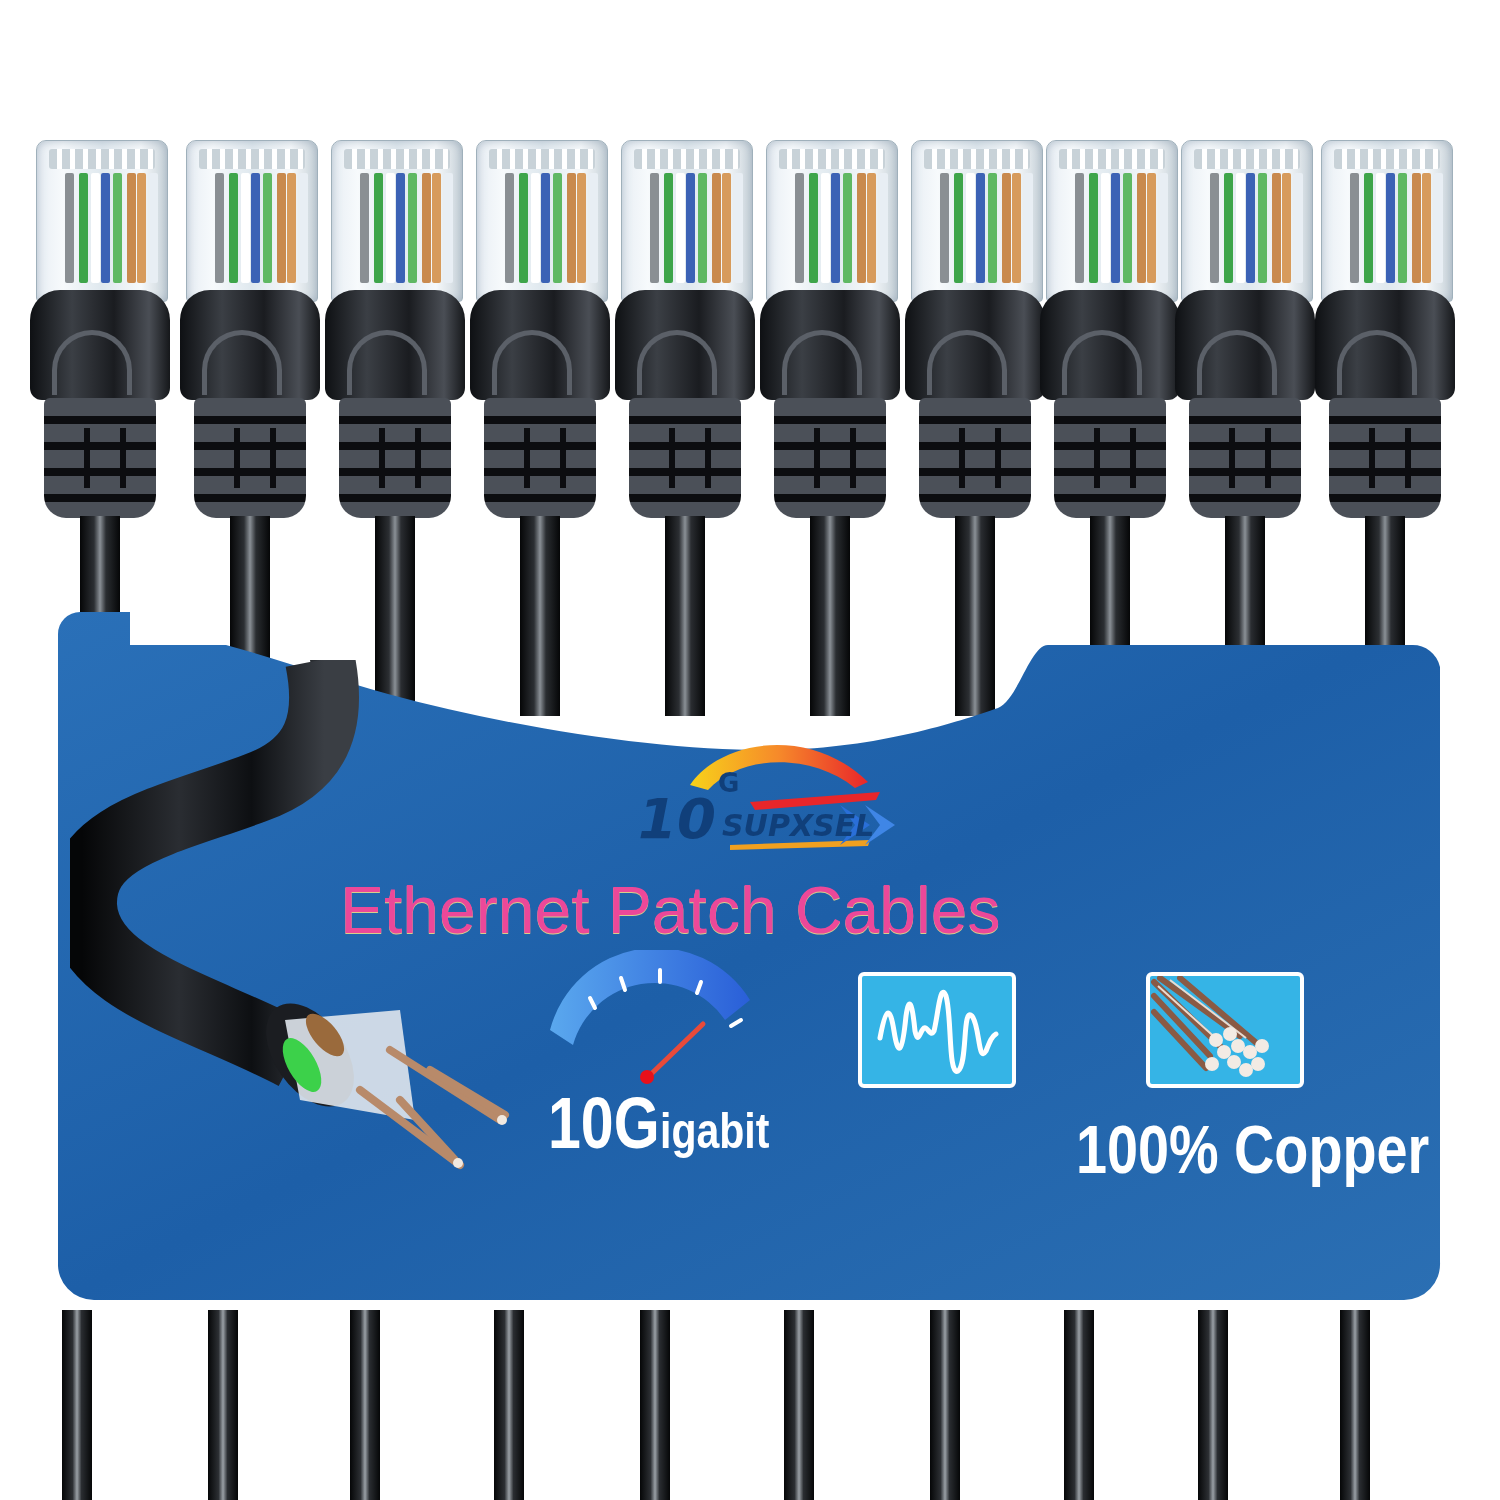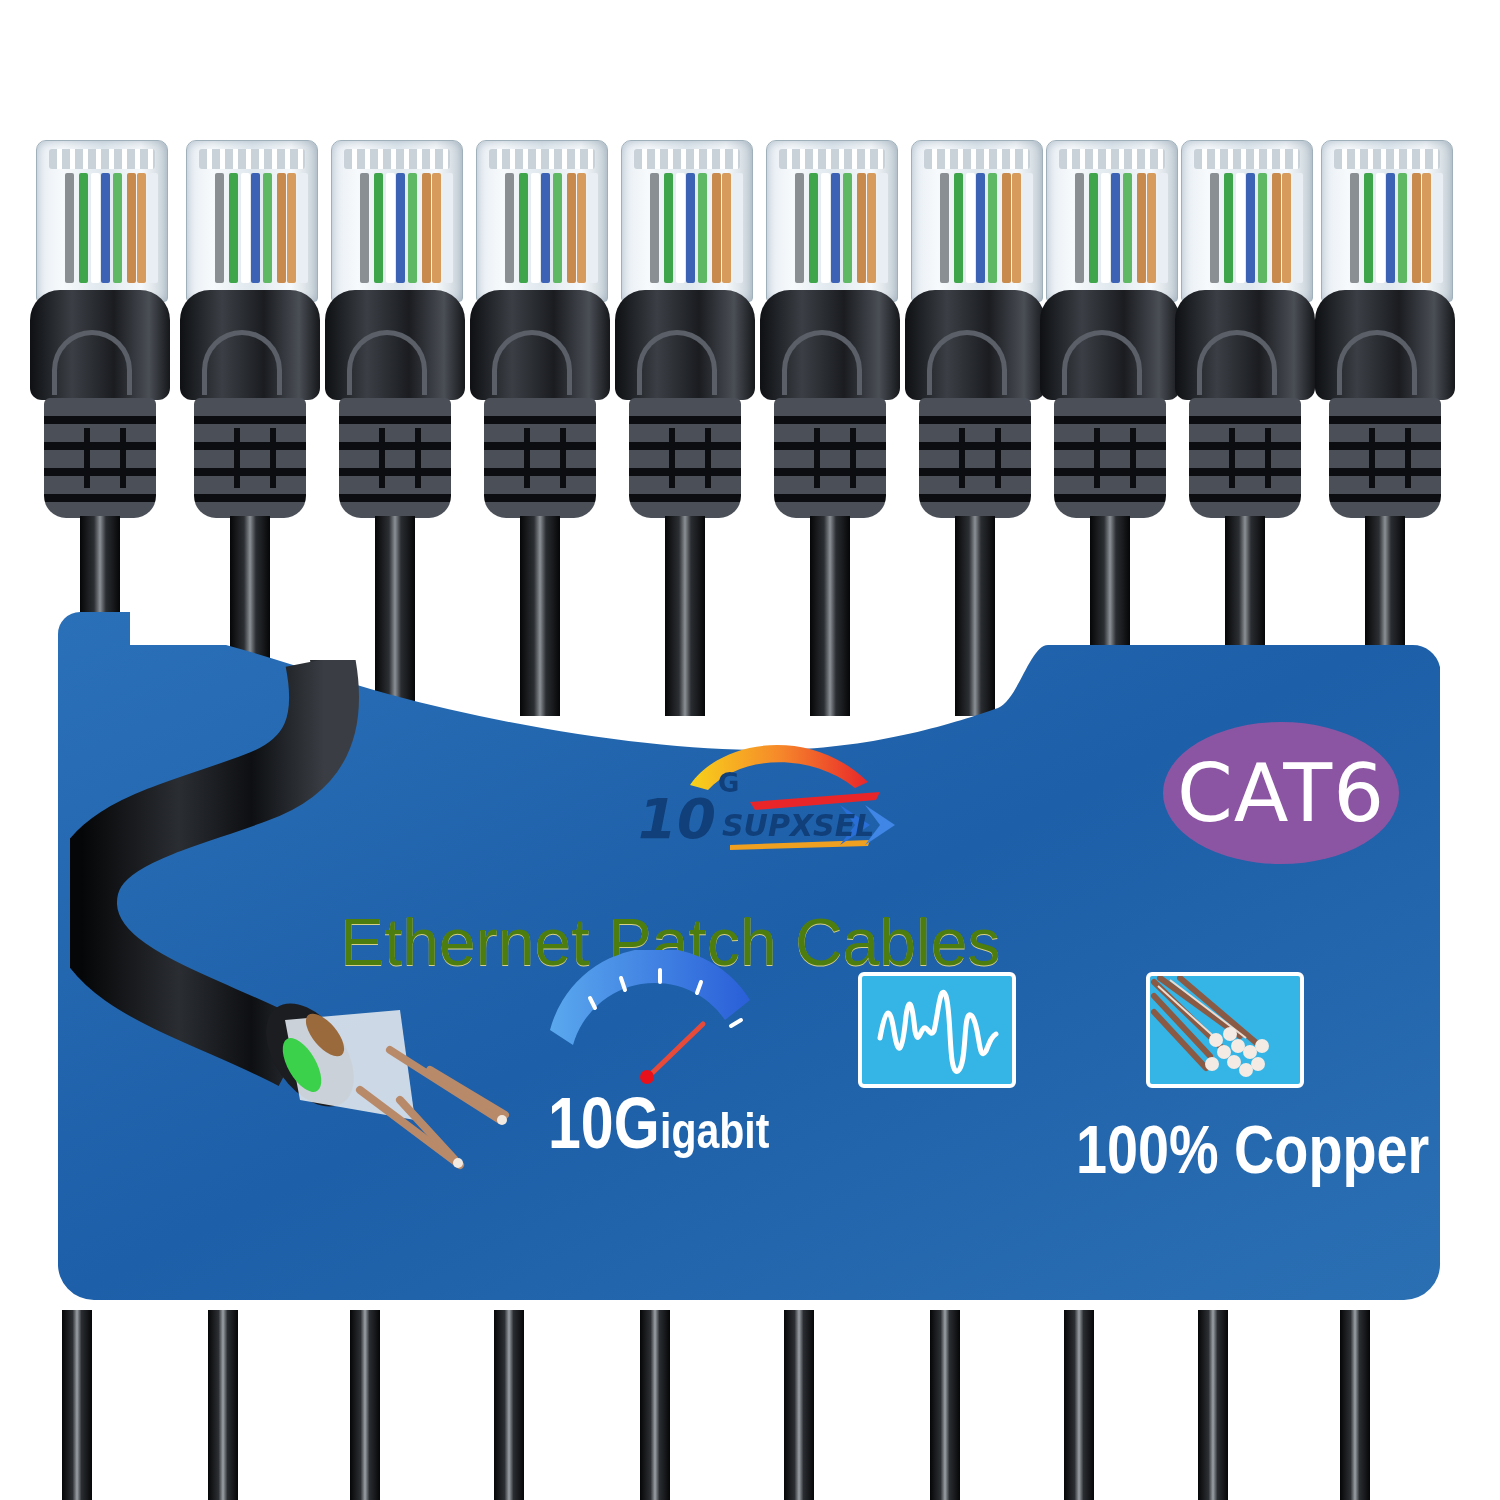--- a/index.html
+++ b/index.html
@@ -32,22 +32,22 @@
   .cord{position:absolute;left:50px;top:376px;width:40px;height:200px;
     background:linear-gradient(90deg,#050607 0%,#2c2f33 35%,#8a9096 50%,#2a2d31 65%,#050607 100%);}
   .cord-bottom{position:absolute;top:1310px;width:30px;height:190px;
     background:linear-gradient(90deg,#050607 0%,#2c2f33 35%,#9aa0a6 50%,#2a2d31 65%,#050607 100%);}
   .banner{position:absolute;left:58px;top:612px;width:1388px;height:690px;}
   .banner svg{position:absolute;left:0;top:0;}
   .logo{position:absolute;left:630px;top:730px;width:280px;height:130px;}
   .cat6{position:absolute;left:1163px;top:722px;width:236px;height:142px;border-radius:50%;
     background:#8c55a3;display:flex;align-items:center;justify-content:center;
     color:#ffffff;font-size:80px;font-family:"DejaVu Sans",sans-serif;letter-spacing:1px;}
-  .title{position:absolute;left:340px;top:904px;width:780px;font-size:66px;
-    color:#4d7c0f;text-shadow:0 1px 0 #d8cf8a;white-space:nowrap;}
+  .title{position:absolute;left:340px;top:872px;width:780px;font-size:66px;
+    color:#ec4899;text-shadow:0 1px 0 #d8cf8a;white-space:nowrap;}
   .feature{position:absolute;}
   .feat-label{color:#ffffff;font-weight:bold;font-family:"Liberation Sans",sans-serif;white-space:nowrap;
     transform:scaleX(.82);transform-origin:left top;display:inline-block;}
   .gauge{position:absolute;left:545px;top:950px;width:210px;height:140px;}
   .iconbox{position:absolute;background:#35b4e6;border:4px solid #ffffff;border-radius:6px;}
   .pack{position:absolute;left:1044px;top:1188px;width:368px;height:110px;background:#f0924a;
     border-radius:18px;color:#ffffff;font-size:86px;display:flex;align-items:center;justify-content:center;
     font-family:"DejaVu Sans",sans-serif;letter-spacing:-1px;}
   .cutcable{position:absolute;left:70px;top:660px;width:460px;height:520px;}
 </style>
@@ -283,23 +283,20 @@
     <path d="M60 55 C90 10 180 -5 238 52 L225 58 C180 22 110 25 78 60 Z" fill="url(#arc)"></path>
     <path d="M120 72 L250 62 L246 70 L125 80 Z" fill="#e8262a"></path>
     <path d="M100 115 L240 110 L238 116 L100 120 Z" fill="#f0a020"></path>
     <path d="M210 75 L240 95 L210 115 L225 95 Z" fill="#2a6fd8"></path>
     <path d="M235 75 L265 95 L235 115 L250 95 Z" fill="#3f86e6"></path>
     <text x="8" y="108" font-family="DejaVu Sans, sans-serif" font-weight="bold" font-style="italic" font-size="56" fill="#103f7a">10</text>
     <text x="88" y="62" font-family="DejaVu Sans, sans-serif" font-weight="bold" font-size="26" fill="#103f7a">G</text>
     <text x="92" y="106" font-family="DejaVu Sans, sans-serif" font-weight="bold" font-style="italic" font-size="30" fill="#103f7a">SUPXSEL</text>
   </svg>
 
-  <div class="cat6">
-    <span>CAT6</span>
-  </div>
 
   <div class="title">Ethernet Patch Cables</div>
 
   <svg class="gauge" viewBox="0 0 210 140">
     <defs>
       <linearGradient id="ga" x1="0" y1="0" x2="1" y2="0">
         <stop offset="0" stop-color="#5aa8ee"></stop>
         <stop offset="1" stop-color="#2a5fd8"></stop>
       </linearGradient>
     </defs>

